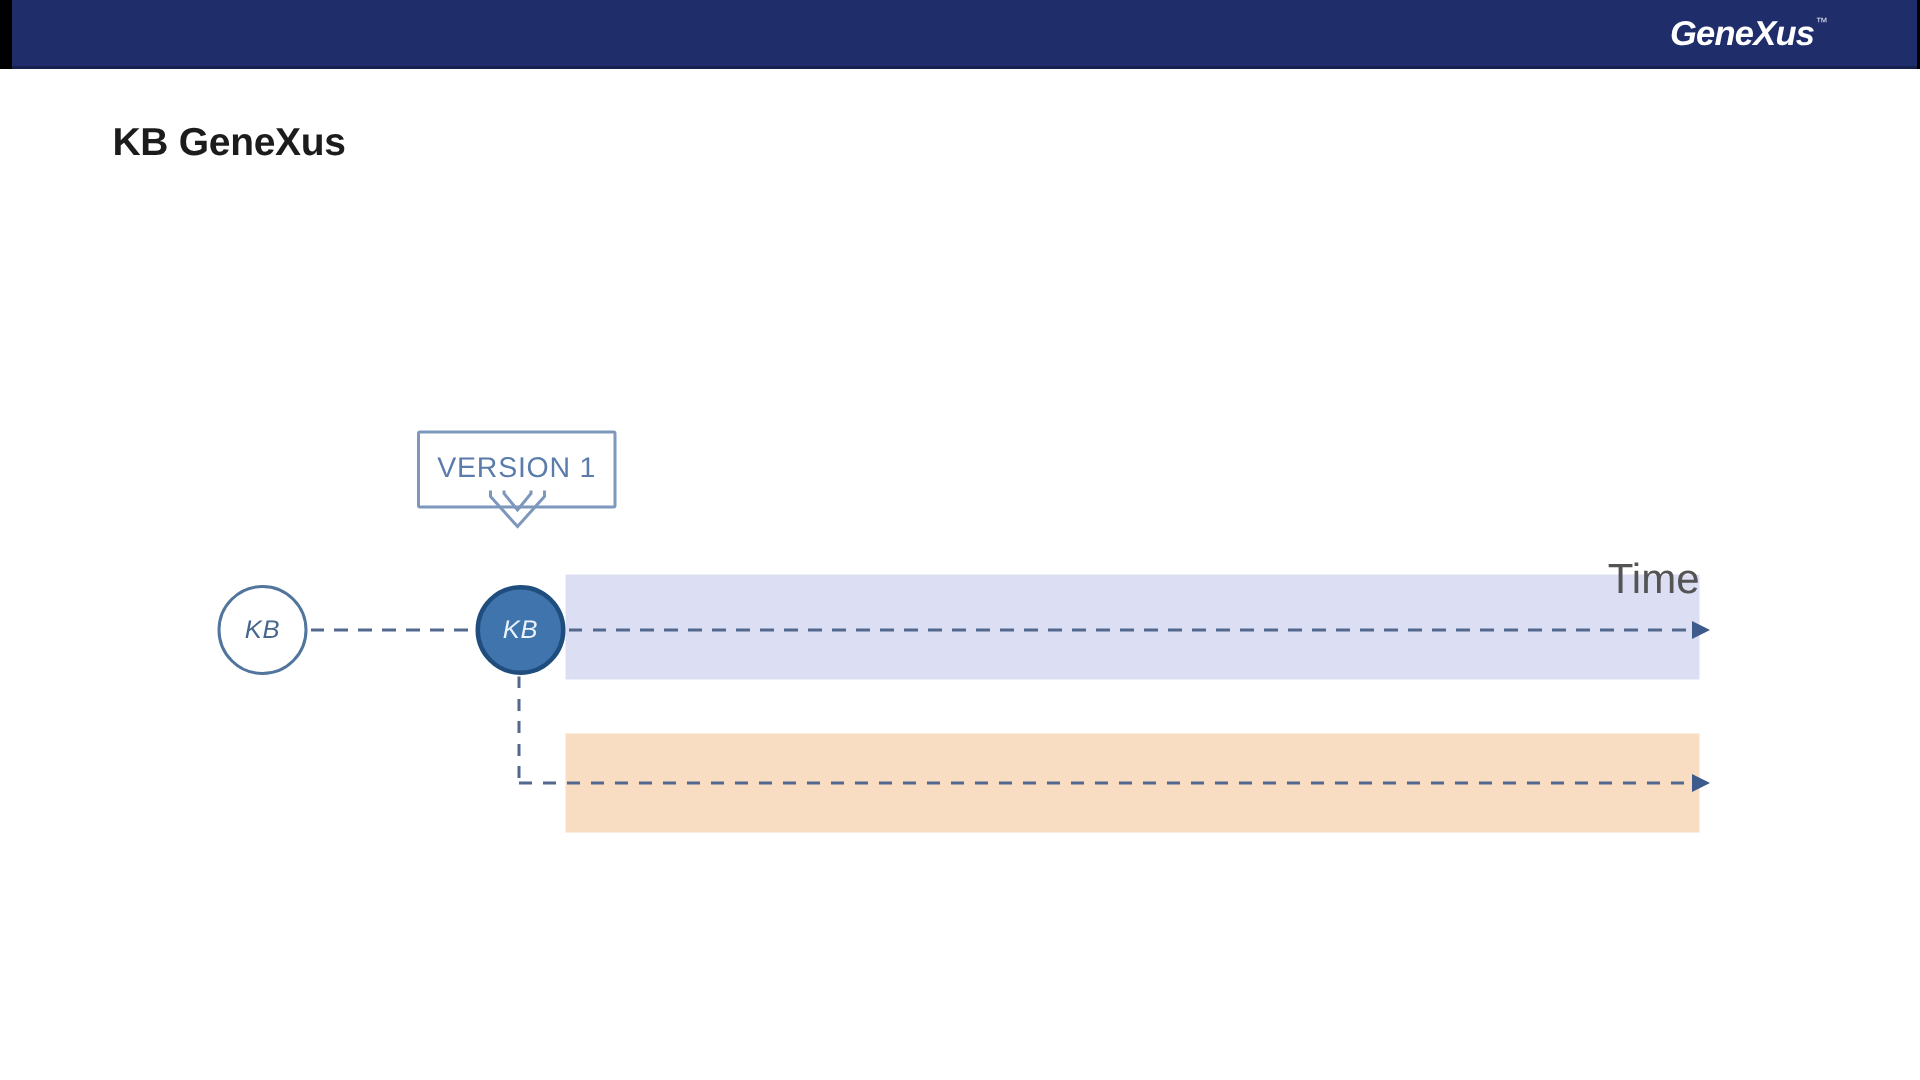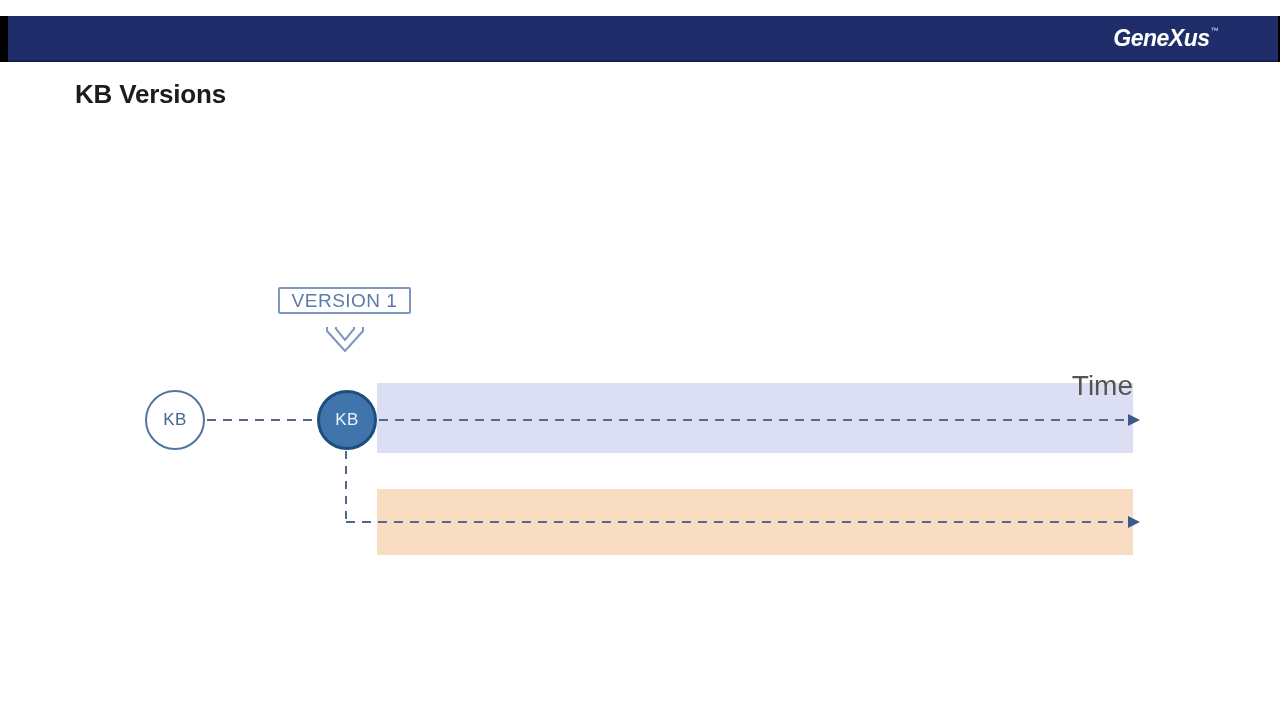--- a/index.html
+++ b/index.html
@@ -14,21 +14,21 @@
   .stage {
     position: relative;
     width: 1280px;
     height: 720px;
     background: #ffffff;
   }
 
   
   .header-outer {
     position: absolute;
-    top: 16px; left: 0;
+    top: 0; left: 0;
     width: 1280px;
     height: 46px;
     background: var(--edge-black);
   }
   .header-bar {
     position: absolute;
     top: 0;
     left: 8px;
     right: 2px;
     height: 46px;
@@ -67,21 +67,21 @@
     color: var(--title-color);
     letter-spacing: -0.2px;
   }
 
   
   .callout-box {
     position: absolute;
     left: 278px;
     top: 287px;
     width: 133px;
-    height: 27px;
+    height: 52px;
     box-sizing: border-box;
     background: #ffffff;
     border: 2px solid var(--callout-border);
     border-radius: 2px;
     display: flex;
     align-items: center;
     justify-content: center;
     font-size: 19px;
     letter-spacing: 0.5px;
     color: var(--callout-text);
@@ -121,20 +121,21 @@
     position: absolute;
     width: 60px;
     height: 60px;
     border-radius: 50%;
     box-sizing: border-box;
     display: flex;
     align-items: center;
     justify-content: center;
     font-size: 17px;
     letter-spacing: 0.5px;
+    font-style: italic;
   }
   .kb-node.outline {
     left: 145px;
     top: 390px;
     background: #ffffff;
     border: 2px solid var(--node-outline-border);
     color: var(--node-outline-text);
   }
   .kb-node.filled {
     left: 317px;
@@ -179,21 +180,21 @@
 <div class="stage">
 
   <div class="header-outer">
     <div class="header-bar">
       <div class="logo">
         <span>GeneXus</span><sup>™</sup>
       </div>
     </div>
   </div>
 
-  <div class="slide-title">KB Versions</div>
+  <div class="slide-title">KB GeneXus</div>
 
   <div class="band v1"></div>
   <div class="band v2"></div>
 
   <div class="time-label">Time</div>
 
   <div class="dash-h d1"></div>
   <div class="dash-h d2"></div>
   <div class="dash-v dv"></div>
   <div class="dash-h d3"></div>

